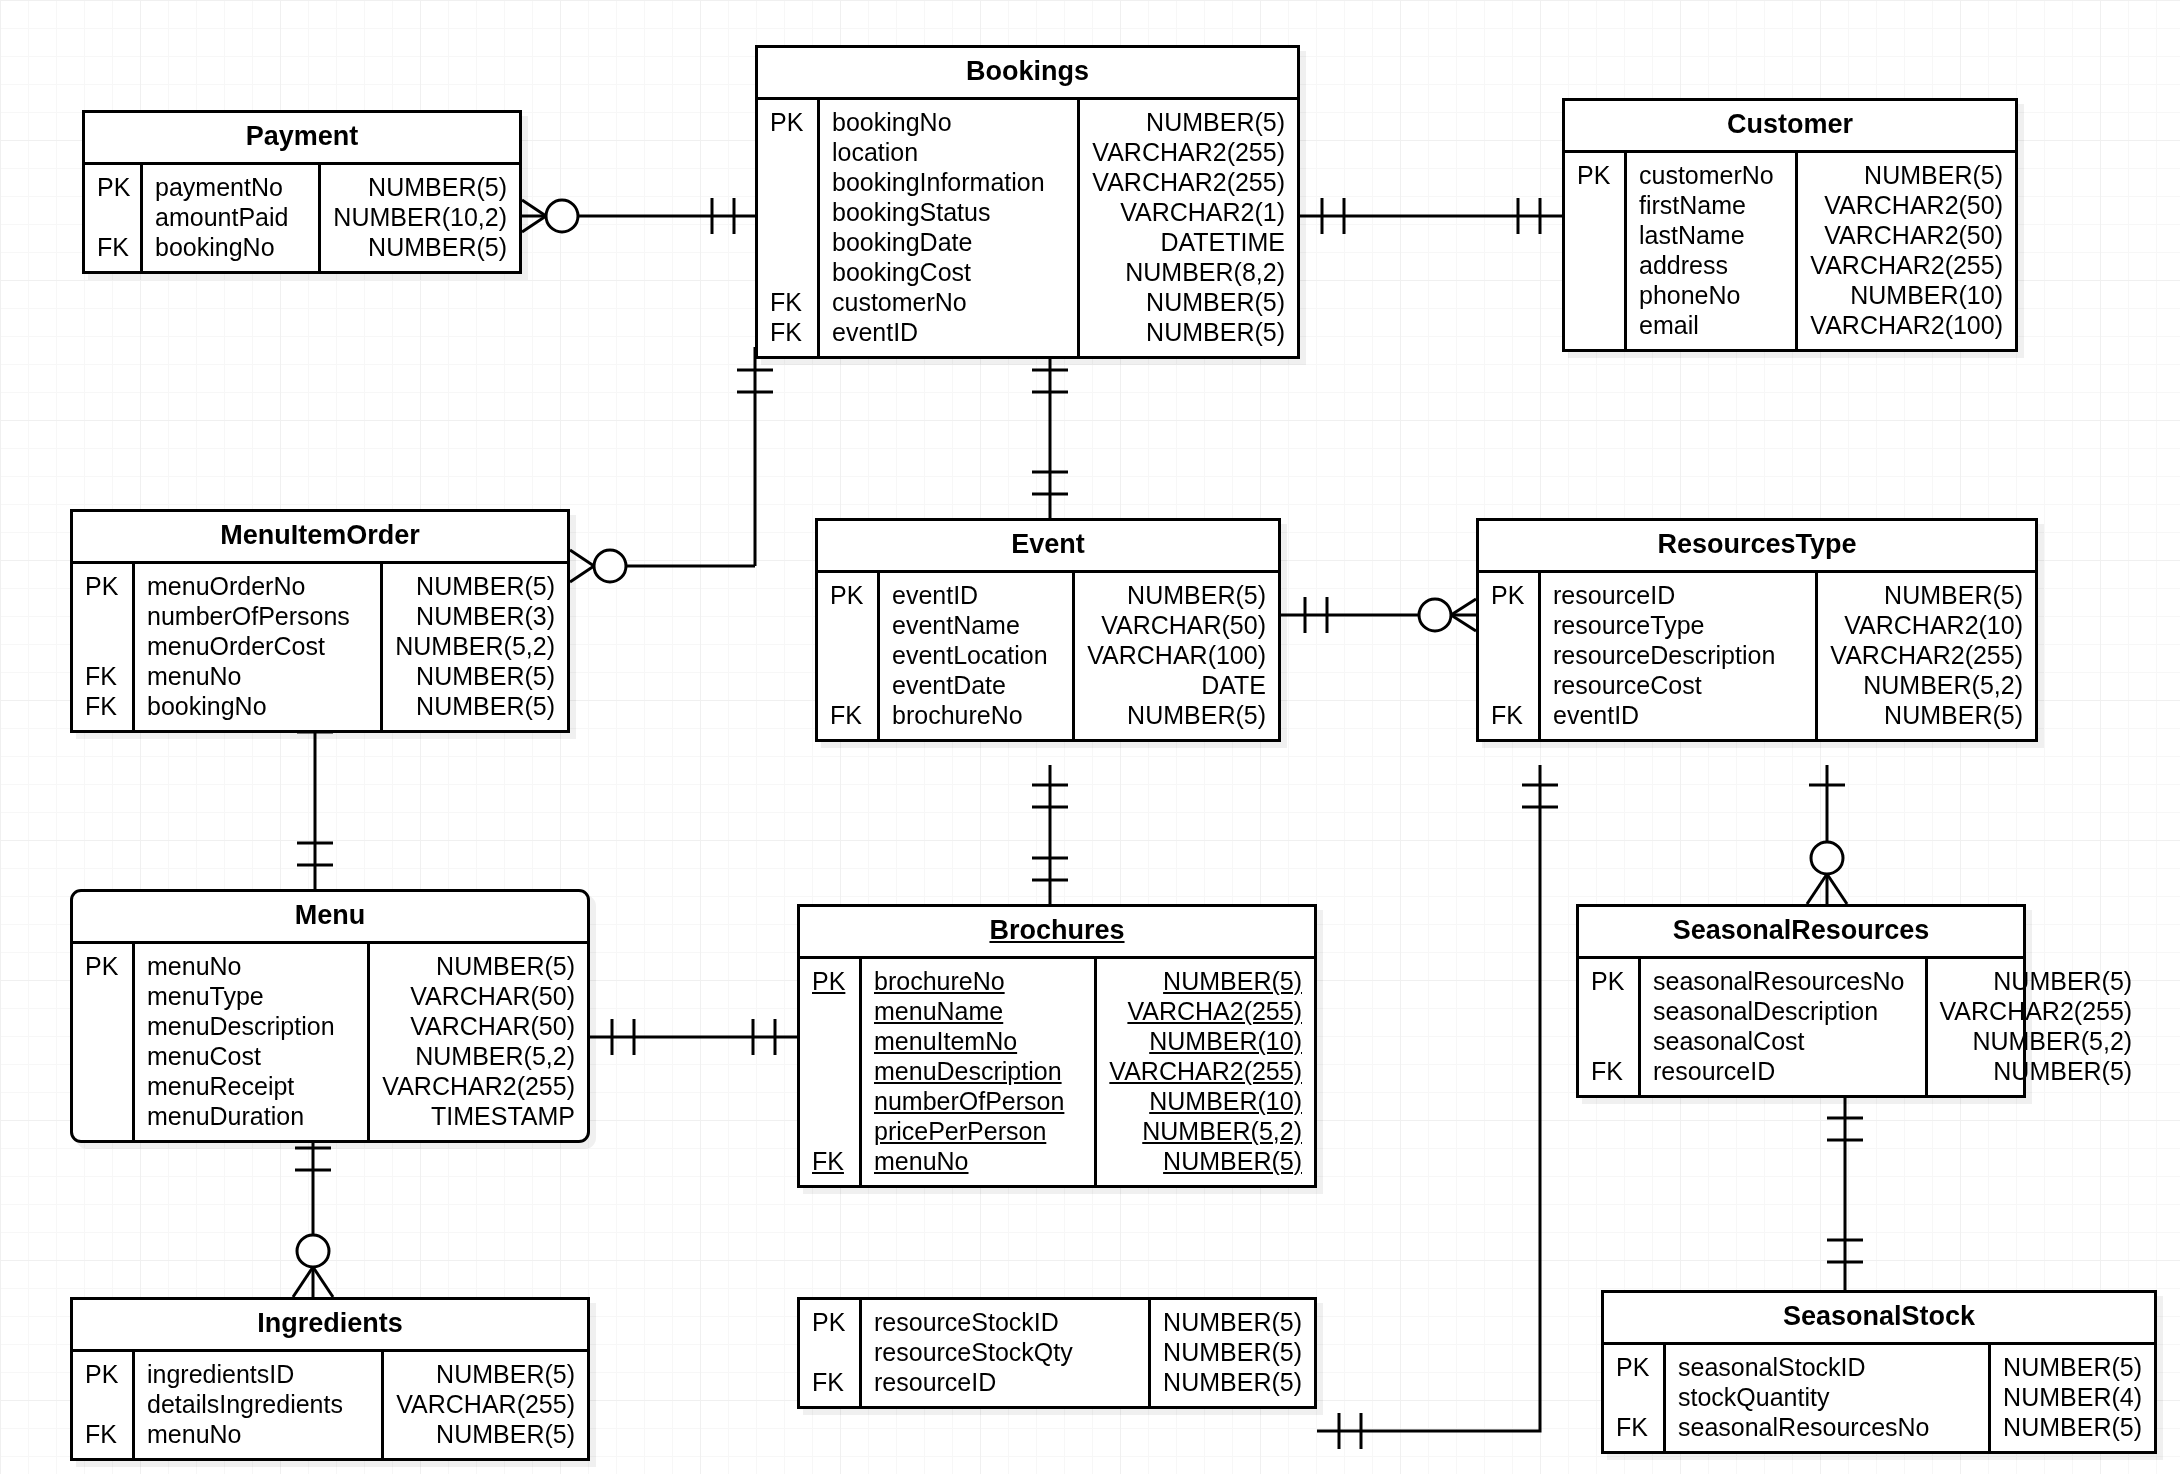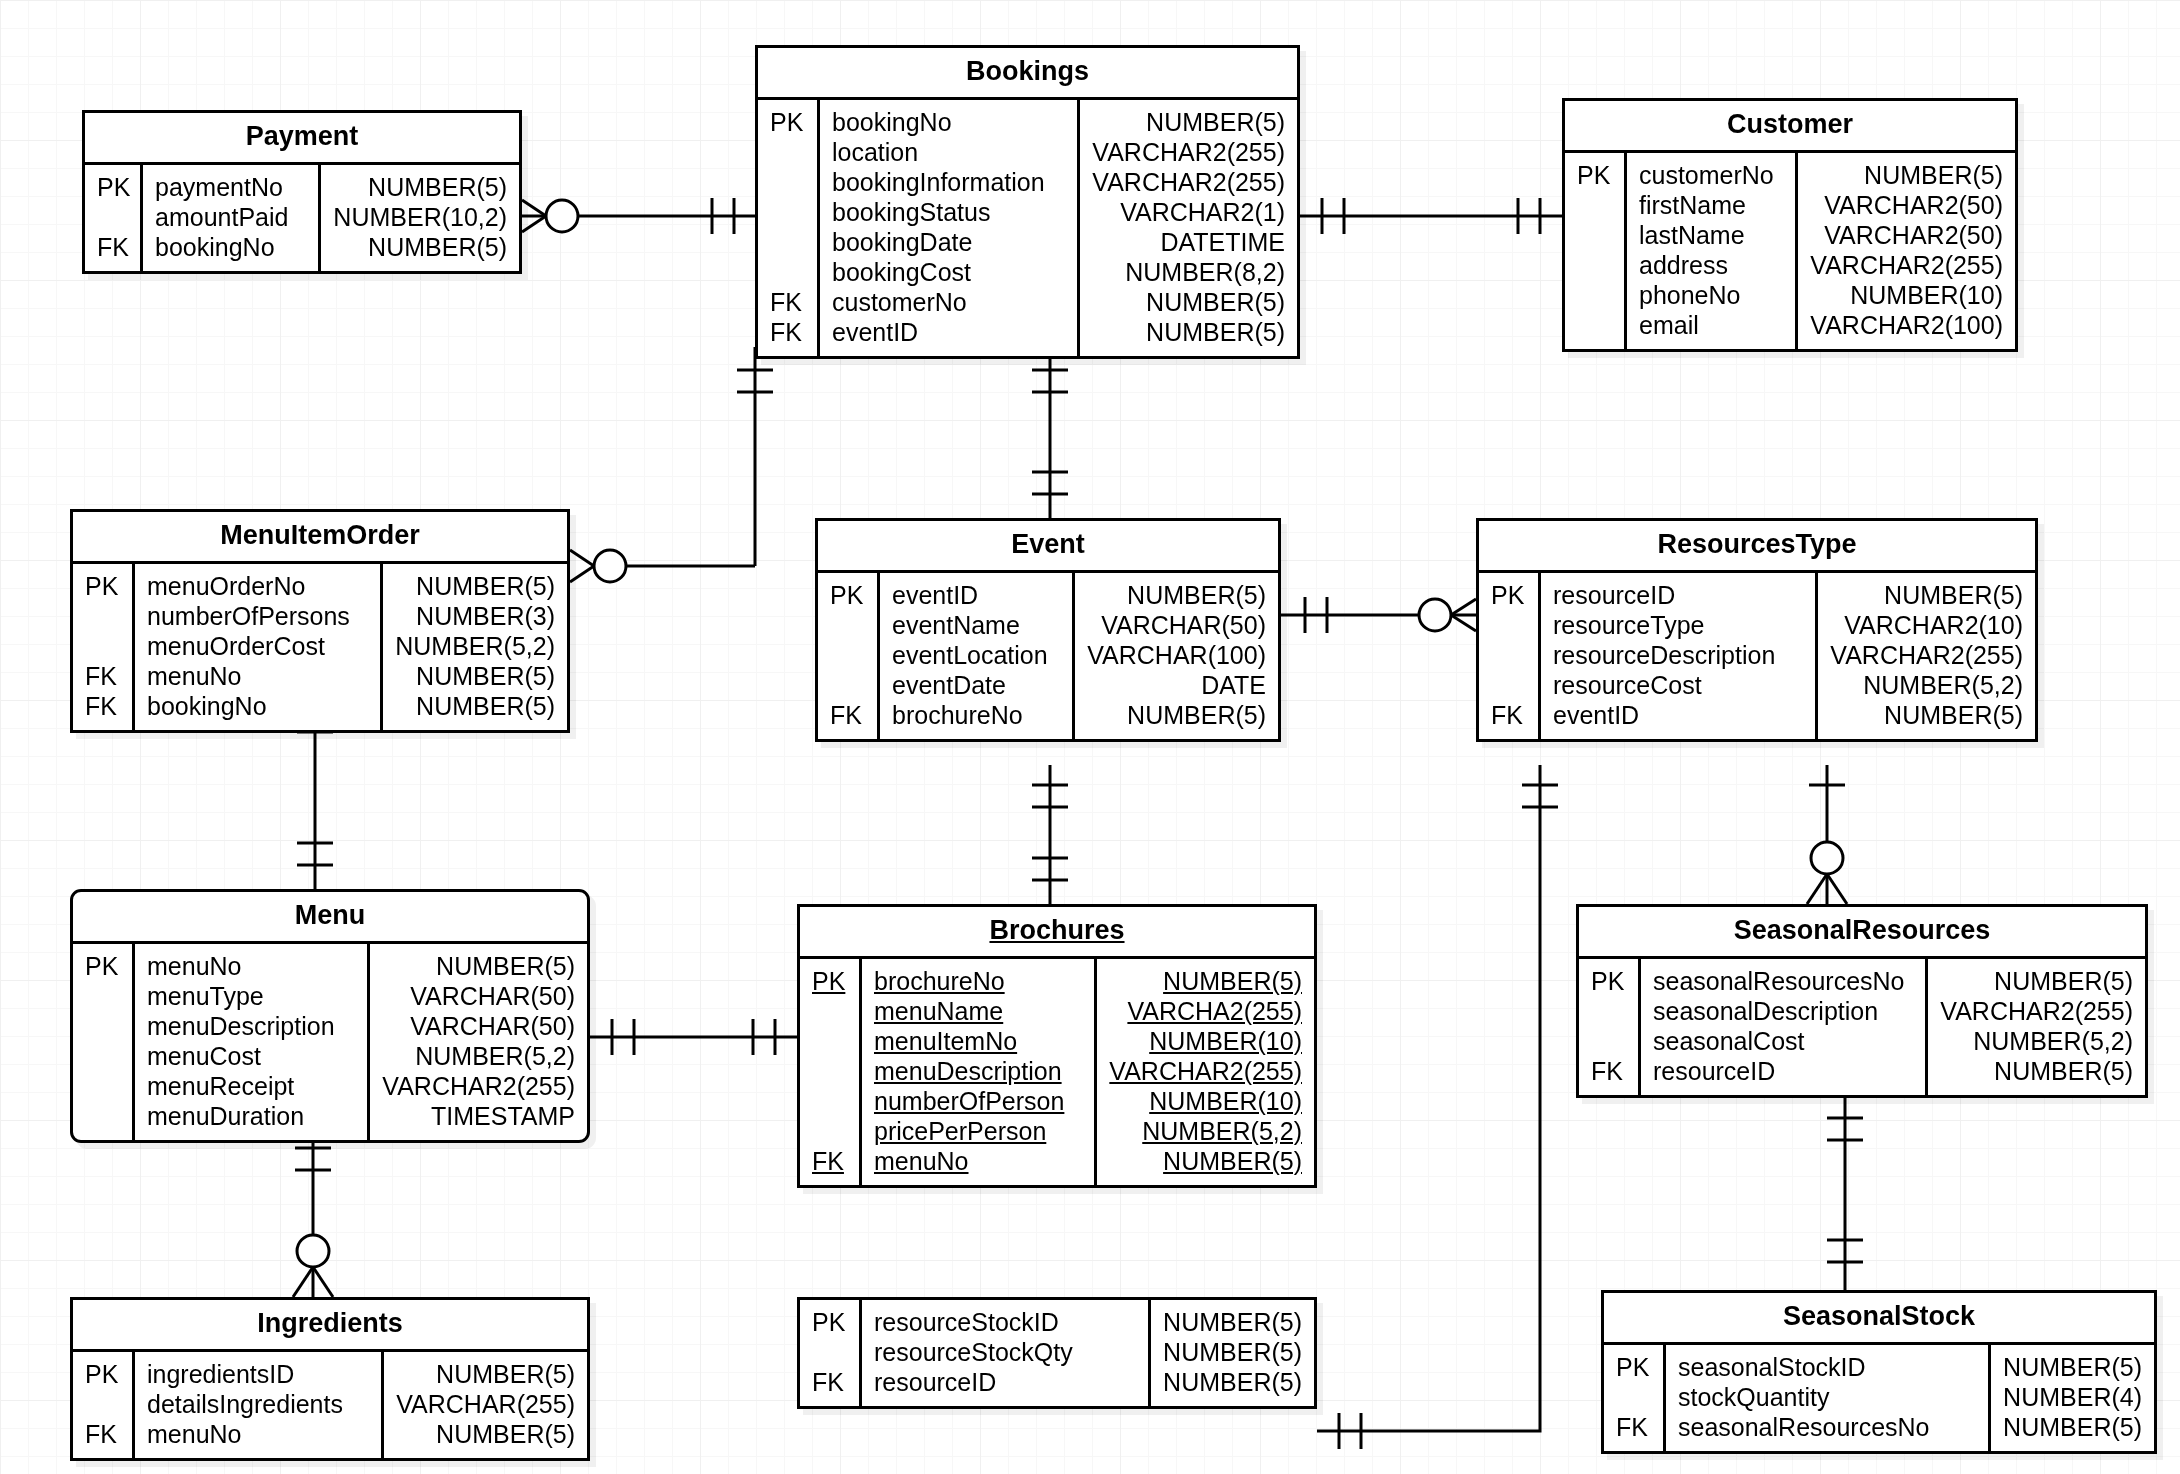--- a/index.html
+++ b/index.html
@@ -414,21 +414,21 @@
           <div class="cell">NUMBER(5)</div>
           <div class="cell">VARCHA2(255)</div>
           <div class="cell">NUMBER(10)</div>
           <div class="cell">VARCHAR2(255)</div>
           <div class="cell">NUMBER(10)</div>
           <div class="cell">NUMBER(5,2)</div>
           <div class="cell">NUMBER(5)</div>
         </div>
       </div>
     </div>
-    <div class="entity" style="left: 1576px; top: 904px; width: 572px;">
+    <div class="entity" style="left: 1576px; top: 904px; width: 450px;">
       <div class="entity-title">SeasonalResources</div>
       <div class="entity-body">
         <div class="col-key" style="width: 62px;">
           <div class="cell">PK</div>
           <div class="cell"></div>
           <div class="cell"></div>
           <div class="cell">FK</div>
         </div>
         <div class="col-attr" style="width: 292px;">
           <div class="cell">seasonalResourcesNo</div>

